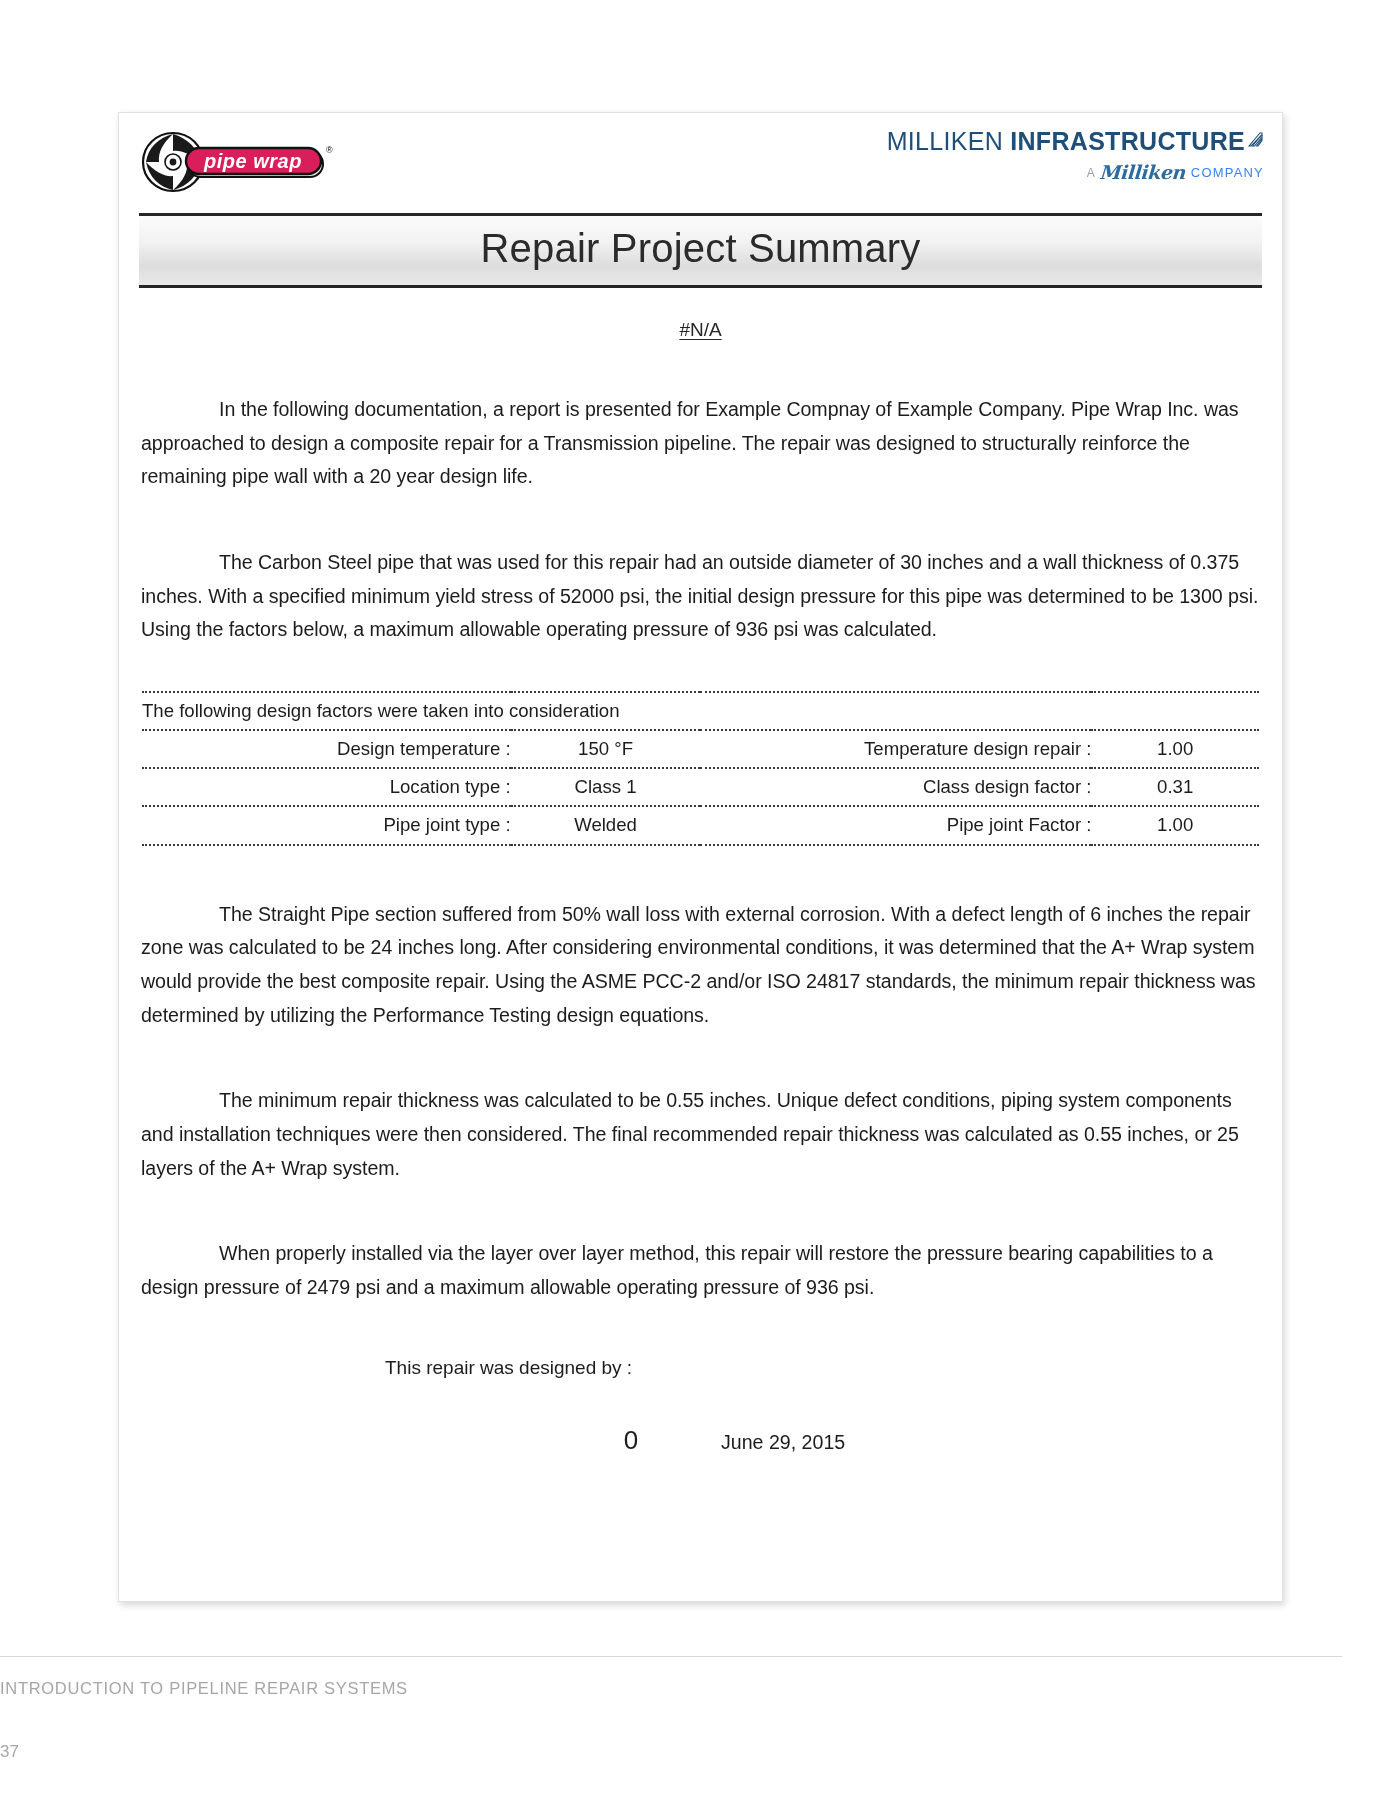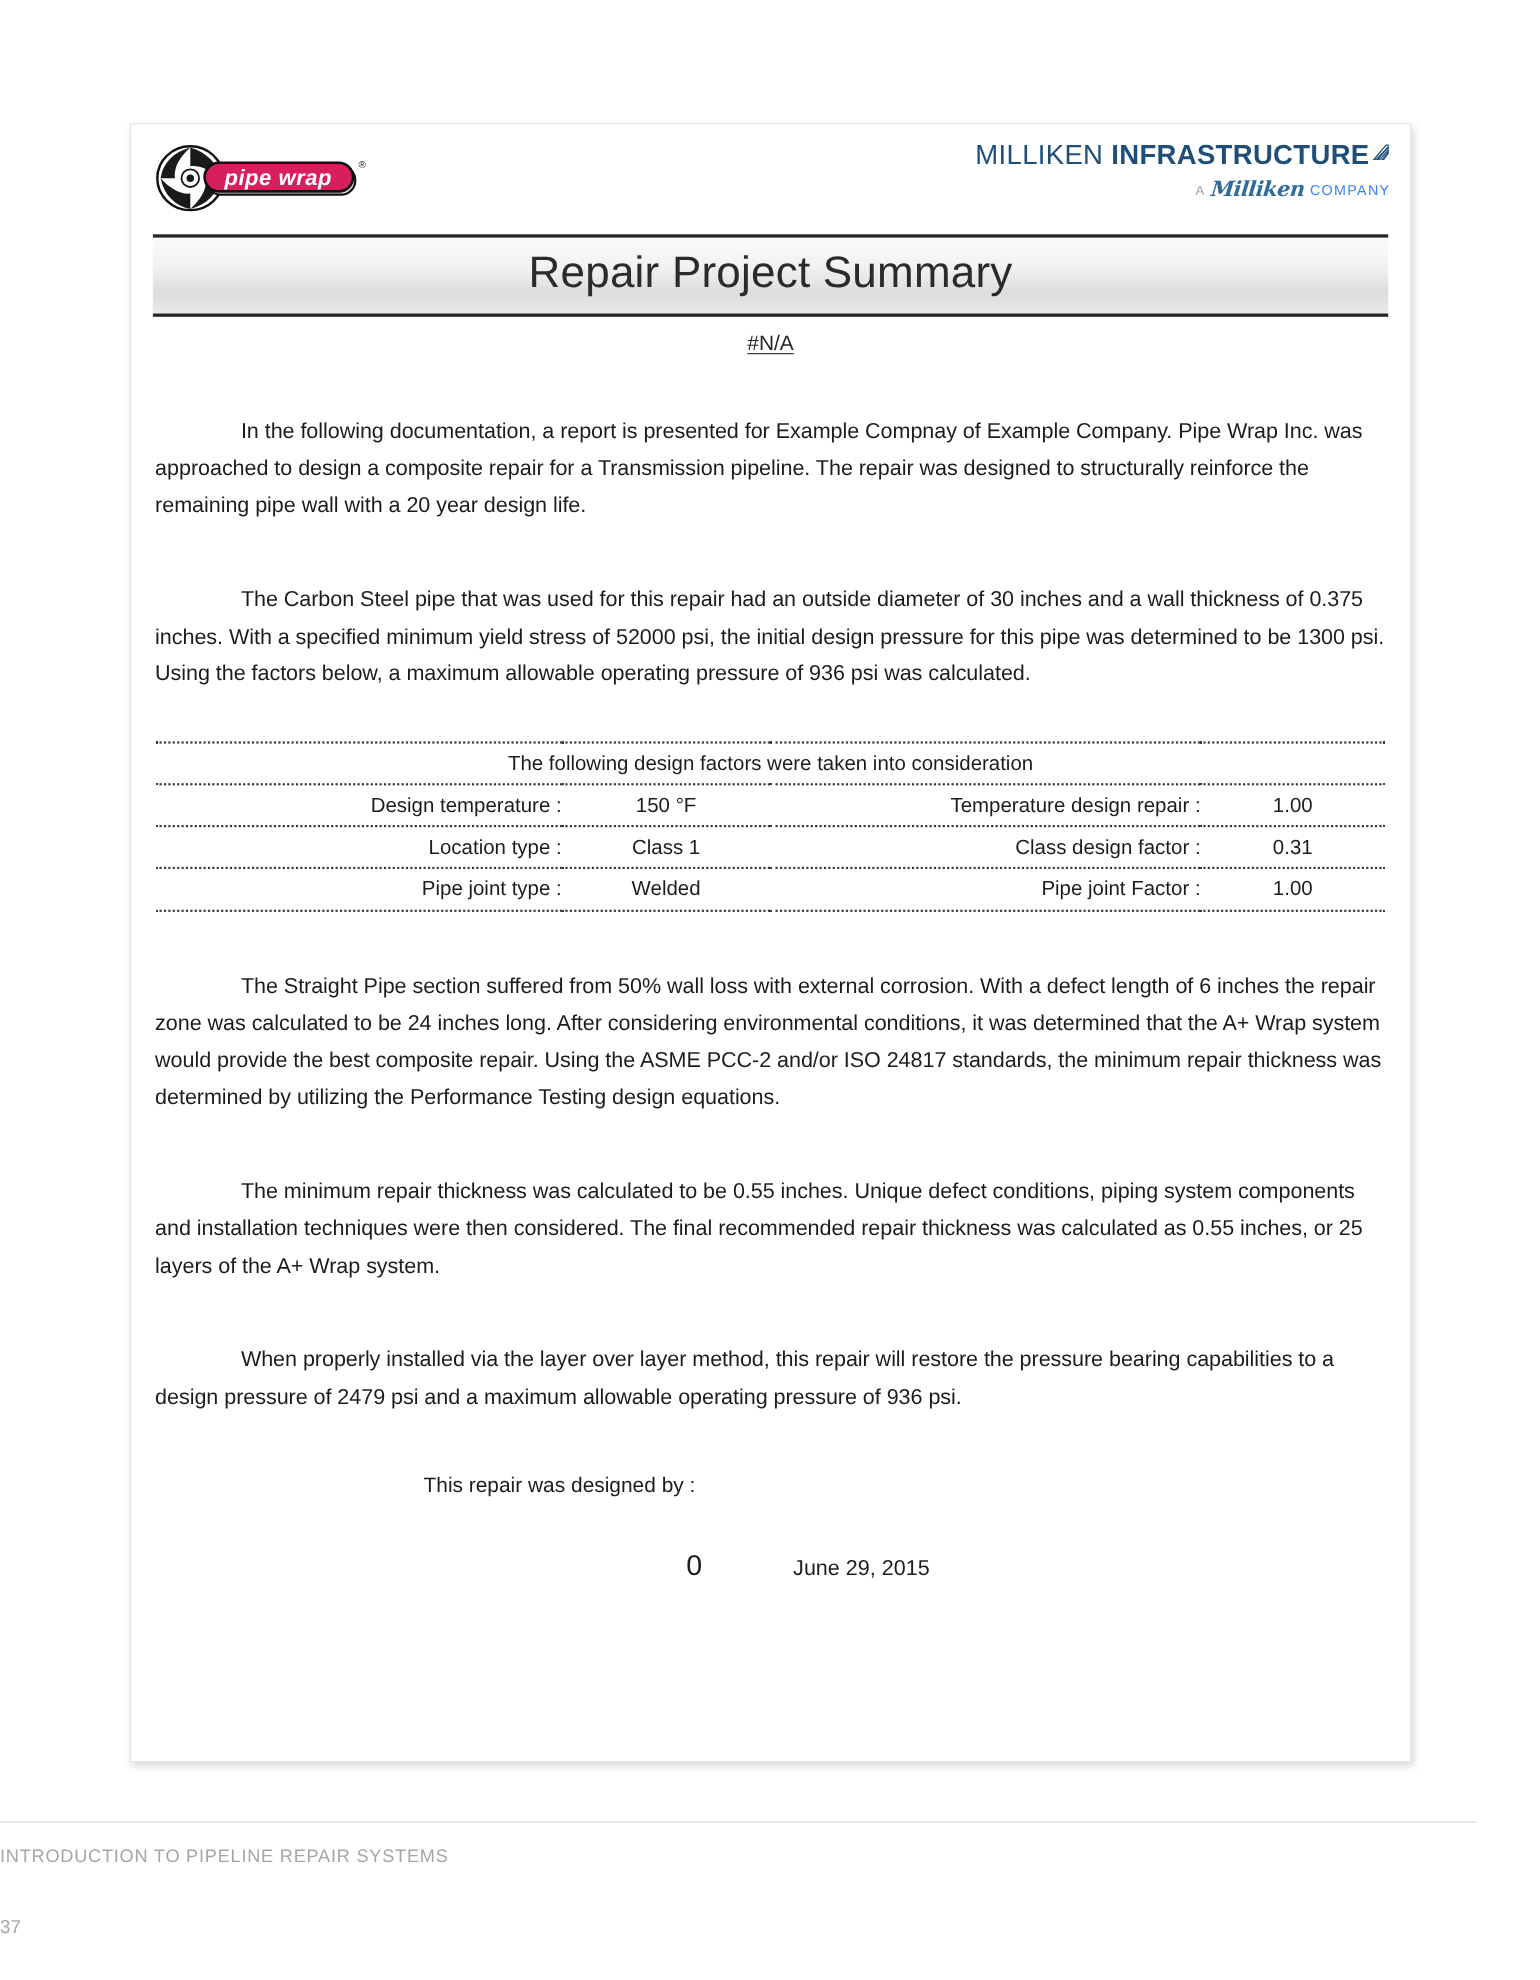--- a/index.html
+++ b/index.html
@@ -112,21 +112,21 @@
     color: #2b2b2b;
     padding: 10px 0 14px 0;
     letter-spacing: 0.2px;
     font-weight: 400;
   }
 
   .subtitle {
     text-align: center;
     font-size: 19px;
     color: #262626;
-    margin-top: 14px;
+    margin-top: 31px;
   }
   .subtitle span {
     text-decoration: underline;
     text-underline-offset: 3px;
   }
 
   
   .body-area {
     padding: 0 22px 0 22px;
   }
@@ -152,21 +152,21 @@
     color: #1c1c1c;
   }
   .factors tr { }
   .factors td {
     border-top: 2px dotted #3a3a3a;
     border-bottom: 2px dotted #3a3a3a;
     padding: 5px 0 6px 0;
     line-height: 1.35;
   }
   .factors .hdr td {
-    text-align: center;
+    text-align: left;
   }
   .c-label  { text-align: right;  width: 33%; padding-right: 0 !important; }
   .c-value  { text-align: center; width: 17%; }
   .c-label2 { text-align: right;  width: 35%; }
   .c-value2 { text-align: center; width: 15%; }
 
   
   .signrow {
     font-size: 19px;
     color: #1c1c1c;

